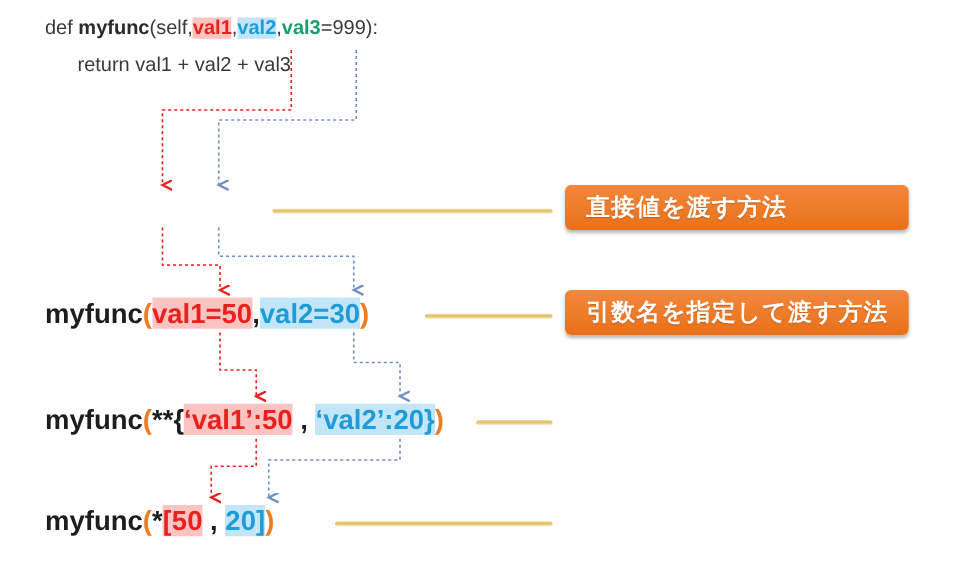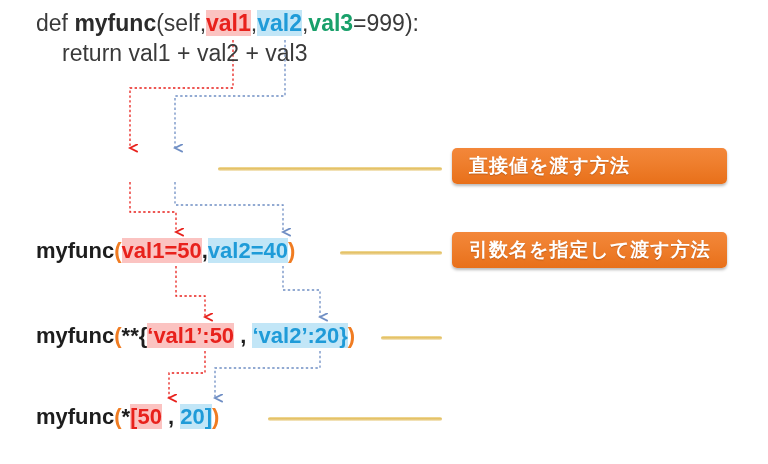--- a/index.html
+++ b/index.html
@@ -12,21 +12,21 @@
     -webkit-font-smoothing:antialiased;
   }
   .stage{position:absolute;left:0;top:0;width:768px;height:464px;}
 
   
   svg.wires{position:absolute;left:0;top:0;width:768px;height:464px;pointer-events:none;}
 
   
   .defblock{
     position:absolute;left:36px;top:8px;
-    font-size:23px;color:#3a3a3a;
+    font-size:16px;color:#3a3a3a;
     line-height:30px;
     white-space:pre;
     letter-spacing:0px;
   }
   .def-l1{position:absolute;left:0px;top:0px;}
   .def-l2{position:absolute;left:26px;top:30px;}
   .kw{color:#3a3a3a;}
   .fname{font-weight:bold;color:#2b2b2b;}
   .v1{color:#e8211c;font-weight:bold;background:#fbc3c1;}
   .v2{color:#1f9bd8;font-weight:bold;background:#c2e6f7;}
@@ -116,21 +116,21 @@
   <div class="defblock">
     <div class="def-l1"><span class="kw">def </span><span class="fname">myfunc</span><span class="plain">(</span><span class="plain">self,</span><span class="v1">val1</span><span class="plain">,</span><span class="v2">val2</span><span class="plain">,</span><span class="v3">val3</span><span class="plain">=999):</span></div>
     <div class="def-l2 plain">return val1 + val2 + val3</div>
   </div>
 
   <div class="goldline" style="left:218px;top:167px;width:224px;"></div>
   <div class="badge" style="left:452px;top:148px;width:275px;height:36px;">
       <span>直接値を渡す方法</span>
     </div>
 
-  <div class="callrow" style="top:234px;"><span class="fn">myfunc</span><span class="paren">(</span><span class="redtok">val1=50</span><span class="comma">,</span><span class="bluetok">val2=40</span><span class="paren">)</span></div>
+  <div class="callrow" style="top:234px;"><span class="fn">myfunc</span><span class="paren">(</span><span class="redtok">val1=50</span><span class="comma">,</span><span class="bluetok">val2=30</span><span class="paren">)</span></div>
   <div class="goldline" style="left:340px;top:251px;width:102px;"></div>
   <div class="badge" style="left:452px;top:232px;width:275px;height:36px;">
       <span>引数名を指定して渡す方法</span>
     </div>
 
   <div class="callrow" style="top:319px;"><span class="fn">myfunc</span><span class="paren">(</span><span class="star">**</span><span class="brack">{</span><span class="redtok">‘val1’:50</span><span class="comma"> , </span><span class="bluetok">‘val2’:20</span><span class="brack bluetok">}</span><span class="paren">)</span></div>
   <div class="goldline" style="left:381px;top:336px;width:61px;"></div>
 
   <div class="callrow" style="top:400px;"><span class="fn">myfunc</span><span class="paren">(</span><span class="star">*</span><span class="brack redtok">[</span><span class="redtok">50</span><span class="comma"> , </span><span class="bluetok">20</span><span class="brack bluetok">]</span><span class="paren">)</span></div>
   <div class="goldline" style="left:268px;top:417px;width:174px;"></div>

